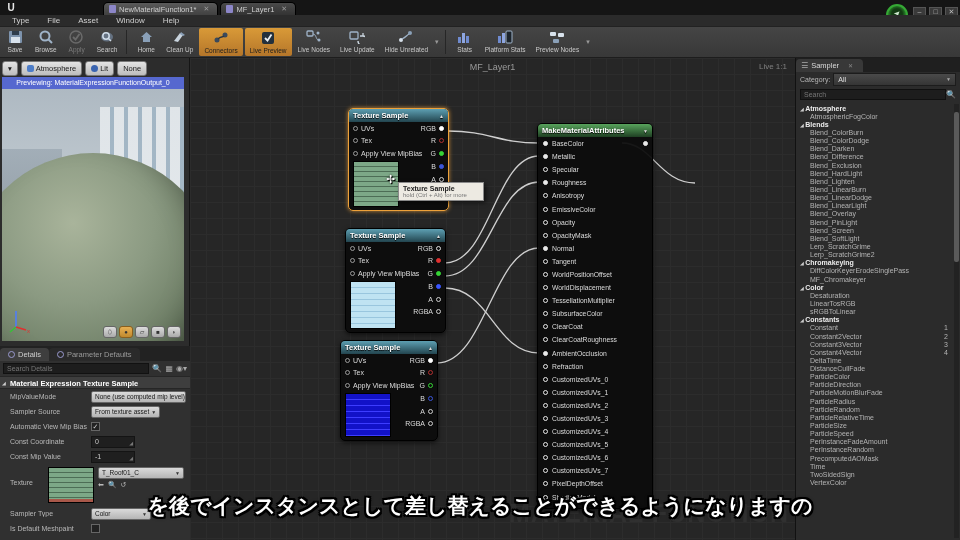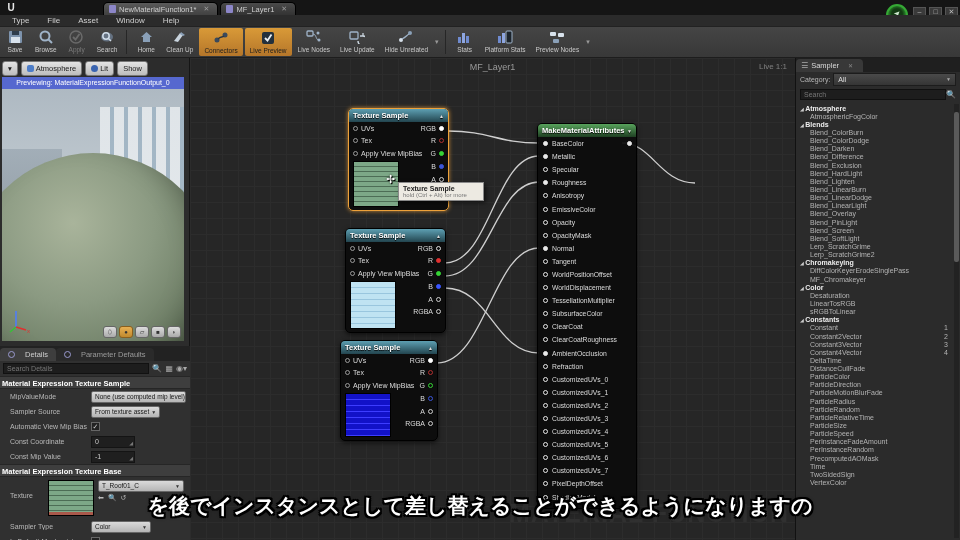--- a/index.html
+++ b/index.html
@@ -42,29 +42,29 @@
   .skyline{position:absolute;left:0;top:60px;width:60px;height:80px;background:linear-gradient(#93a0ab,#717d88);opacity:.6;}
   .sphere{position:absolute;left:-34px;top:64px;width:250px;height:250px;border-radius:50%;
     background:radial-gradient(circle at 42% 28%,#a9b49b 0%,#8b9a82 35%,#64755c 70%,#465441 100%);box-shadow:inset -14px -20px 30px rgba(0,0,0,.35);}
   .gizmo{position:absolute;left:6px;bottom:8px;}
   #shape-btns{position:absolute;right:3px;bottom:3px;display:flex;gap:2px;}
   .shape-btn{width:14px;height:12px;background:linear-gradient(#dcdcdc,#aaa);border:1px solid #666;border-radius:3px;font-size:6px;line-height:11px;text-align:center;color:#333;}
   .shape-btn.active{background:linear-gradient(#e8b053,#c08a2e);border-color:#8a5f1d;}
   
   #details{position:absolute;left:0;top:288px;width:190px;height:252px;background:#303030;}
   #det-tabs{display:flex;height:15px;background:#222;align-items:flex-end;}
-  .det-tab{display:flex;align-items:center;gap:10px;font-size:7.5px;color:#cfcfcf;padding:2px 8px;border-radius:4px 4px 0 0;}
+  .det-tab{display:flex;align-items:center;gap:3px;font-size:7.5px;color:#cfcfcf;padding:2px 8px;border-radius:4px 4px 0 0;}
   .det-tab.on{background:#3e3e3e;}
   .det-tab.off{background:#2a2a2a;color:#9a9a9a;}
   .det-gear{width:7px;height:7px;border:1.5px solid #9a9ad0;border-radius:50%;display:inline-block;}
   #det-search-row{display:flex;align-items:center;gap:3px;height:15px;padding:1px 3px;background:#303030;}
   #det-search{flex:1;height:11px;background:#1d1d1d;border:1px solid #111;color:#bbb;font-size:7px;padding:0 3px;}
   #det-search::placeholder{color:#777;}
   .mini-ic{color:#aaa;font-size:8px;}
-  .sec-hdr{height:13px;background:#3e3e3e;border-top:1px solid #262626;border-bottom:1px solid #262626;color:#fff;font-weight:bold;font-size:7.5px;line-height:13px;padding-left:2px;position:relative;}
+  .sec-hdr{height:13px;background:#3e3e3e;border-top:1px solid #262626;border-bottom:1px solid #262626;color:#fff;font-weight:bold;font-size:7.5px;line-height:13px;padding-left:10px;position:relative;}
   .sec-hdr:before{content:"◢";position:absolute;left:2px;top:0;font-size:5px;color:#ccc;}
   .det-row{display:flex;align-items:center;height:15px;padding:0 4px 0 10px;gap:3px;}
   .det-label{width:78px;min-width:78px;font-size:7px;color:#b8b8b8;white-space:nowrap;overflow:hidden;}
   .combo{background:linear-gradient(#dadada,#b5b5b5);border:1px solid #666;border-radius:2px;color:#161616;font-size:6.5px;line-height:10px;padding:0 3px;white-space:nowrap;overflow:hidden;display:flex;align-items:center;gap:2px;max-width:96px;}
   .combo .car{margin-left:auto;font-size:5px;color:#333;}
   .numfield{background:#1f1f1f;border:1px solid #141414;color:#ccc;font-size:7px;line-height:10px;padding:0 3px;width:44px;position:relative;}
   .numfield .grip{position:absolute;right:1px;top:1px;font-size:5px;color:#777;}
   .cbx{width:9px;height:9px;background:#222;border:1px solid #666;color:#cfcfcf;font-size:7px;line-height:8px;text-align:center;}
   #texture-row{display:flex;padding:3px 4px 3px 10px;gap:4px;align-items:flex-start;}
   #texture-thumb{width:46px;height:36px;border:1px solid #000;
@@ -312,21 +312,21 @@
     <div class="vp-btn">▾</div>
     <div class="vp-btn">
       <span class="vp-ico" style="background:#4d7dc8"></span>
       <span>Atmosphere</span>
     </div>
     <div class="vp-btn">
       <span class="vp-ico" style="background:#3a64b0;border-radius:50%"></span>
       <span>Lit</span>
     </div>
     <div class="vp-btn">
-      <span>Show</span>
+      <span>None</span>
     </div>
   </div>
   <div id="vp-banner">Previewing: MaterialExpressionFunctionOutput_0</div>
   <div id="preview">
     <div class="building"></div>
     <div class="skyline"></div>
     <div class="sphere"></div>
     <svg class="gizmo" width="26" height="26">
       <line x1="8" y1="20" x2="8" y2="4" stroke="#4d7dff" stroke-width="1.5"></line>
       <line x1="8" y1="20" x2="2" y2="25" stroke="#35c435" stroke-width="1.5"></line>
@@ -382,21 +382,20 @@
       <div class="numfield">
         <span>0</span><span class="grip">◢</span>
       </div>
     </div>
     <div class="det-row">
       <span class="det-label">Const Mip Value</span>
       <div class="numfield">
         <span>-1</span><span class="grip">◢</span>
       </div>
     </div>
-    <div class="sec-hdr">Material Expression Texture Base</div>
     <div id="texture-row">
       <span class="det-label" style="width:34px;min-width:34px;margin-top:12px">Texture</span>
       <div id="texture-thumb"></div>
       <div class="tex-right">
         <div class="combo" style="max-width:86px">
           <span>T_Roof01_C</span>
             <span class="car">▼</span>
         </div>
         <div class="tex-icons">
           <span>⬅</span>
@@ -565,21 +564,21 @@
           <span class="pin" style="border-color: rgb(204, 204, 204); background: transparent;"></span>
         </div>
           <div class="nrow" style="padding:0">
           <span class="nout">RGBA</span>
           <span class="pin" style="border-color: rgb(204, 204, 204); background: transparent;"></span>
         </div>
         </div>
     </div>
   </div>
 
-  <div class="node" style="left:347px;top:65px;width:100px;padding-bottom:4px">
+  <div class="node" style="left:347px;top:65px;width:116px;padding-bottom:4px">
     <div class="node-head mma-head">
       <span>MakeMaterialAttributes</span>
       <span class="collapse">▼</span>
     </div>
     <span class="pin mma-out" style="border-color:#e8e8e8;background:#e8e8e8"></span>
     <div>
 
     <div class="mrow">
         <span class="pin" style="border-color: rgb(232, 232, 232); background: rgb(232, 232, 232);"></span>
         <span>BaseColor</span>

